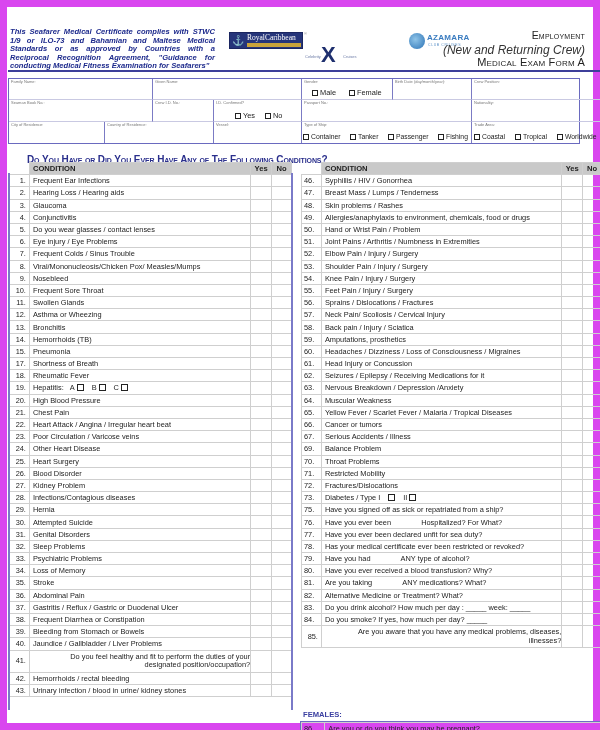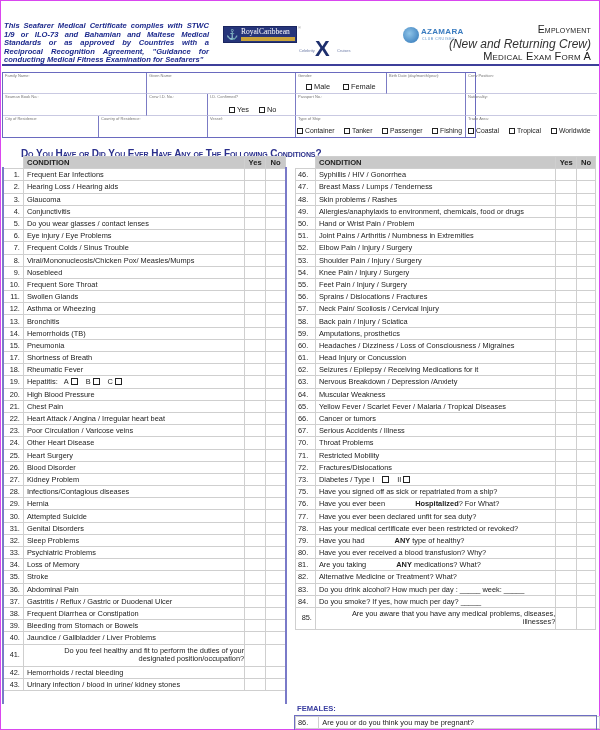--- a/index.html
+++ b/index.html
@@ -1,19 +1,19 @@
 <!DOCTYPE html>
 <html><head>
 <meta charset="utf-8">
 <style>
   * { box-sizing: border-box; margin: 0; padding: 0; }
   html, body { width: 600px; height: 730px; overflow: hidden; background: #fff; }
   body { font-family: "Liberation Sans", sans-serif; color: #222; position: relative; }
 
-  .page { position: absolute; left: 0; top: 0; width: 600px; height: 730px; border: 1px solid #d946ef; }
+  .page { position: absolute; left: 0; top: 0; width: 600px; height: 730px; border: 7px solid #d946ef; }
 
   
   .hdr-notice { position: absolute; left: 3px; top: 21px; width: 205px; font-size: 7.6px; font-weight: bold; font-style: italic; color: #1d2a8c; line-height: 8.6px; text-align: justify; }
   .logo-rc { position: absolute; left: 222px; top: 25px; width: 74px; height: 17px; background: #26357a; border: 1px solid #1b2660; }
   .logo-rc .crown { position: absolute; left: 2px; top: 1px; width: 12px; height: 14px; color: #fff; font-size: 10px; text-align: center; line-height: 14px; }
   .logo-rc .name { position: absolute; left: 17px; top: 1px; font-family: "Liberation Serif", serif; font-size: 7.5px; color: #fff; line-height: 8px; }
   .logo-rc .strip { position: absolute; left: 17px; top: 10px; width: 54px; height: 4px; background: #c9a33a; }
   .logo-rc .tm { position: absolute; right: -5px; top: -2px; font-size: 4px; color: #888; }
   .logo-cel { position: absolute; left: 298px; top: 38px; width: 62px; height: 20px; }
   .logo-cel .cel-l { position: absolute; left: 0; top: 9px; font-size: 4px; color: #6b7aa6; }
@@ -22,21 +22,21 @@
   .logo-az { position: absolute; left: 374px; top: 25px; width: 80px; height: 18px; margin-left: 28px; }
   .logo-az .circle { position: absolute; left: 0; top: 1px; width: 16px; height: 16px; border-radius: 50%; background: radial-gradient(circle at 40% 40%, #8fc4e8, #2b72b5); }
   .logo-az .az-name { position: absolute; left: 18px; top: 1px; font-size: 8px; font-weight: bold; color: #3a7cc0; letter-spacing: 0.3px; }
   .logo-az .az-sub { position: absolute; left: 19px; top: 11px; font-size: 3.5px; color: #5f93c8; letter-spacing: 0.6px; }
   .hdr-title1 { position: absolute; right: 8px; top: 22px; font-size: 10.5px; color: #222; font-variant: small-caps; font-weight: normal; letter-spacing: 0.2px; }
   .hdr-title2 { position: absolute; right: 8px; top: 36px; font-size: 11px; color: #222; font-variant: small-caps; letter-spacing: 0.2px; margin-top: 13px; }
   .hdr-sub { position: absolute; right: 8px; top: 36px; font-size: 12px; font-style: italic; color: #333; }
   .hdr-rule { position: absolute; left: 1px; top: 63px; width: 597px; height: 2px; background: #3d3f9a; }
 
   
-  .info { position: absolute; left: 1px; top: 71px; width: 474px; height: 66px; border: 1px solid #6a6abf; }
+  .info { position: absolute; left: 1px; top: 71px; width: 572px; height: 66px; border: 1px solid #6a6abf; }
   .cell { position: absolute; border-right: 1px solid #7b7bc4; border-bottom: 1px solid #c9c9e2; }
   .cell .lbl { position: absolute; left: 2px; top: 0px; font-size: 4px; color: #777; white-space: nowrap; }
   .cb { display: inline-block; width: 6px; height: 6px; border: 1px solid #222; vertical-align: -1px; margin-right: 2px; }
   .opt { position: absolute; font-size: 6.8px; color: #222; white-space: nowrap; }
   .opt.big { font-size: 7.4px; }
 
   
   .sec-heading { position: absolute; left: 20px; top: 147px; font-size: 10px; font-weight: bold; color: #2a2f8c; font-variant: small-caps; letter-spacing: -0.1px; }
 
   
@@ -45,21 +45,21 @@
   .tbl th { background: #c9c9c9; font-weight: bold; color: #222; text-align: left; font-size: 7.6px; }
   .tbl th.yn { text-align: center; padding: 0; }
   .tbl th.blank { background: #fff; border: none; }
   .tbl td.num { text-align: right; padding: 0 3px 0 0; }
   .tbl td.yn { padding: 0; }
   .tbl tr.tall td { height: 22px; white-space: normal; line-height: 8.2px; text-align: right; }
   .left-frame { position: absolute; left: 1px; top: 166px; width: 285px; height: 537px; border-left: 2px solid #7a7ac8; border-right: 2px solid #7a7ac8; pointer-events: none; }
   .tbl2 td.num { text-align: left; padding-left: 2px; }
   .females { position: absolute; left: 296px; top: 703px; font-size: 7.6px; font-weight: bold; color: #3a3ea0; }
   .fem-frame { position: absolute; left: 293px; top: 714px; width: 303px; height: 16px; border: 1px solid #6d6dc2; border-bottom: none; pointer-events: none; }
-  b.em { font-weight: bold; padding-left: 28px; }
+  b.em { font-weight: normal; padding-left: 28px; }
 </style>
 </head>
 <body>
 
 <div class="page">
 
   <div class="hdr-notice">This Seafarer Medical Certificate complies with STWC 1/9 or ILO-73 and Bahamian and Maltese Medical Standards or as approved by Countries with a Reciprocal Recognition Agreement, "Guidance for conducting Medical Fitness Examination for Seafarers"</div>
 
   <div class="logo-rc">
     <span class="crown">⚓</span>
@@ -561,20 +561,26 @@
           <td class="yn"></td>
           <td class="yn"></td>
         </tr>
         <tr>
           <td class="num">67.</td>
           <td><span>Serious Accidents / Illness</span></td>
           <td class="yn"></td>
           <td class="yn"></td>
         </tr>
         <tr>
+          <td class="num">69.</td>
+          <td><span>Balance Problem</span></td>
+          <td class="yn"></td>
+          <td class="yn"></td>
+        </tr>
+        <tr>
           <td class="num">70.</td>
           <td><span>Throat Problems</span></td>
           <td class="yn"></td>
           <td class="yn"></td>
         </tr>
         <tr>
           <td class="num">71.</td>
           <td><span>Restricted Mobility</span></td>
           <td class="yn"></td>
           <td class="yn"></td>
@@ -610,21 +616,21 @@
           <td class="yn"></td>
         </tr>
         <tr>
           <td class="num">78.</td>
           <td><span>Has your medical certificate ever been restricted or revoked?</span></td>
           <td class="yn"></td>
           <td class="yn"></td>
         </tr>
         <tr>
           <td class="num">79.</td>
-          <td><span>Have you had </span><b class="em">ANY</b><span> type of healthy?</span></td>
+          <td><span>Have you had </span><b class="em">ANY</b><span> type of alcohol?</span></td>
           <td class="yn"></td>
           <td class="yn"></td>
         </tr>
         <tr>
           <td class="num">80.</td>
           <td><span>Have you ever received a blood transfusion? Why?</span></td>
           <td class="yn"></td>
           <td class="yn"></td>
         </tr>
         <tr>

